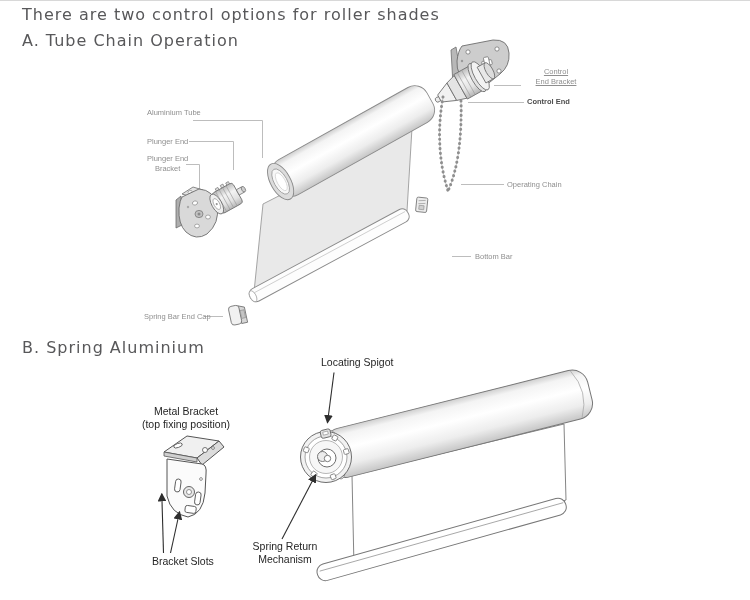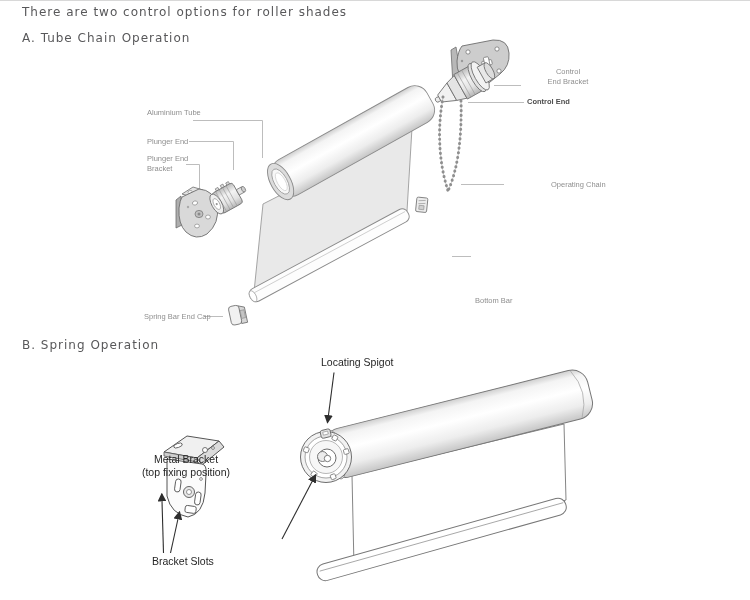--- a/index.html
+++ b/index.html
@@ -3,35 +3,36 @@
 <meta charset="utf-8">
 <style>
   html,body{margin:0;padding:0;background:#fff;}
   .stage{
     position:relative;width:750px;height:600px;background:#ffffff;
     border-top:1px solid #d8d8d8;overflow:hidden;
     font-family:"Liberation Sans",sans-serif;
   }
   .stage svg{position:absolute;left:0;top:0;}
   .heading{
-    position:absolute;color:#58585a;font-size:12px;letter-spacing:1px;
+    position:absolute;color:#58585a;font-size:16px;letter-spacing:1px;
     font-family:"DejaVu Sans",sans-serif;white-space:nowrap;
   }
   .lblA{
     position:absolute;color:#8f8f8f;font-size:7.5px;line-height:9.5px;
     white-space:pre-line;
+    text-align:center;
   }
   .lblA.bold{color:#4d4d4d;font-weight:bold;}
   .lblA.center{text-align:center;}
   .lblB{
     position:absolute;color:#262626;font-size:10.5px;line-height:12.5px;
     white-space:pre-line;
     padding-left:12px;
   }
-  .lblB.center{text-align:center;margin-top:48px;}
+  .lblB.center{text-align:center;}
 </style>
 </head>
 <body>
 
 <div class="stage">
 
   <svg width="750" height="600" viewBox="0 0 750 600">
     <defs>
       <linearGradient id="tubeGrad" x1="0" y1="0" x2="0" y2="1">
         <stop offset="0" stop-color="#cfcfcf"></stop>
@@ -220,31 +221,33 @@
         <path d="M163.5,552 L161.8,493" marker-end="url(#arrowB)"></path>
         <path d="M170.5,552 L179.5,511" marker-end="url(#arrowB)"></path>
       </g>
     </g>
   </svg>
 
   <div class="heading" style="left:22px;top:4px;">There are two control options for roller shades</div>
 
   <div class="heading" style="left:22px;top:30px;">A. Tube Chain Operation</div>
 
-  <div class="heading" style="left:22px;top:337px;">B. Spring Operation</div>
+  <div class="heading" style="left:22px;top:337px;">B. Spring Aluminium</div>
 
   <div class="lblA" style="left:147px;top:107px;">Aluminium Tube</div>
   <div class="lblA" style="left:147px;top:136px;">Plunger End</div>
   <div class="lblA" style="left:147px;top:153px;">Plunger End
 Bracket</div>
-  <div class="lblA center" style="left:540px;top:66px;width:56px;">Control
+  <div class="lblA center" style="left:528px;top:66px;width:56px;text-decoration:underline;">Control
 End Bracket</div>
   <div class="lblA bold" style="left:527px;top:96px;">Control End</div>
-  <div class="lblA" style="left:507px;top:179px;margin-left:44px;">Operating Chain</div>
-  <div class="lblA" style="left:475px;top:251px;margin-top:44px;">Bottom Bar</div>
+  <div class="lblA" style="left:507px;top:179px;">Operating Chain</div>
+  <div class="lblA" style="left:475px;top:251px;">Bottom Bar</div>
   <div class="lblA" style="left:144px;top:311px;">Spring Bar End Cap</div>
 
   <div class="lblB" style="left:309px;top:355px;">Locating Spigot</div>
   <div class="lblB center" style="left:128px;top:404px;width:92px;">Metal Bracket
 (top fixing position)</div>
   <div class="lblB" style="left:140px;top:554px;">Bracket Slots</div>
+  <div class="lblB center" style="left:236px;top:539px;width:74px;">Spring Return
+Mechanism</div>
 
 </div>
 
 </body></html>

